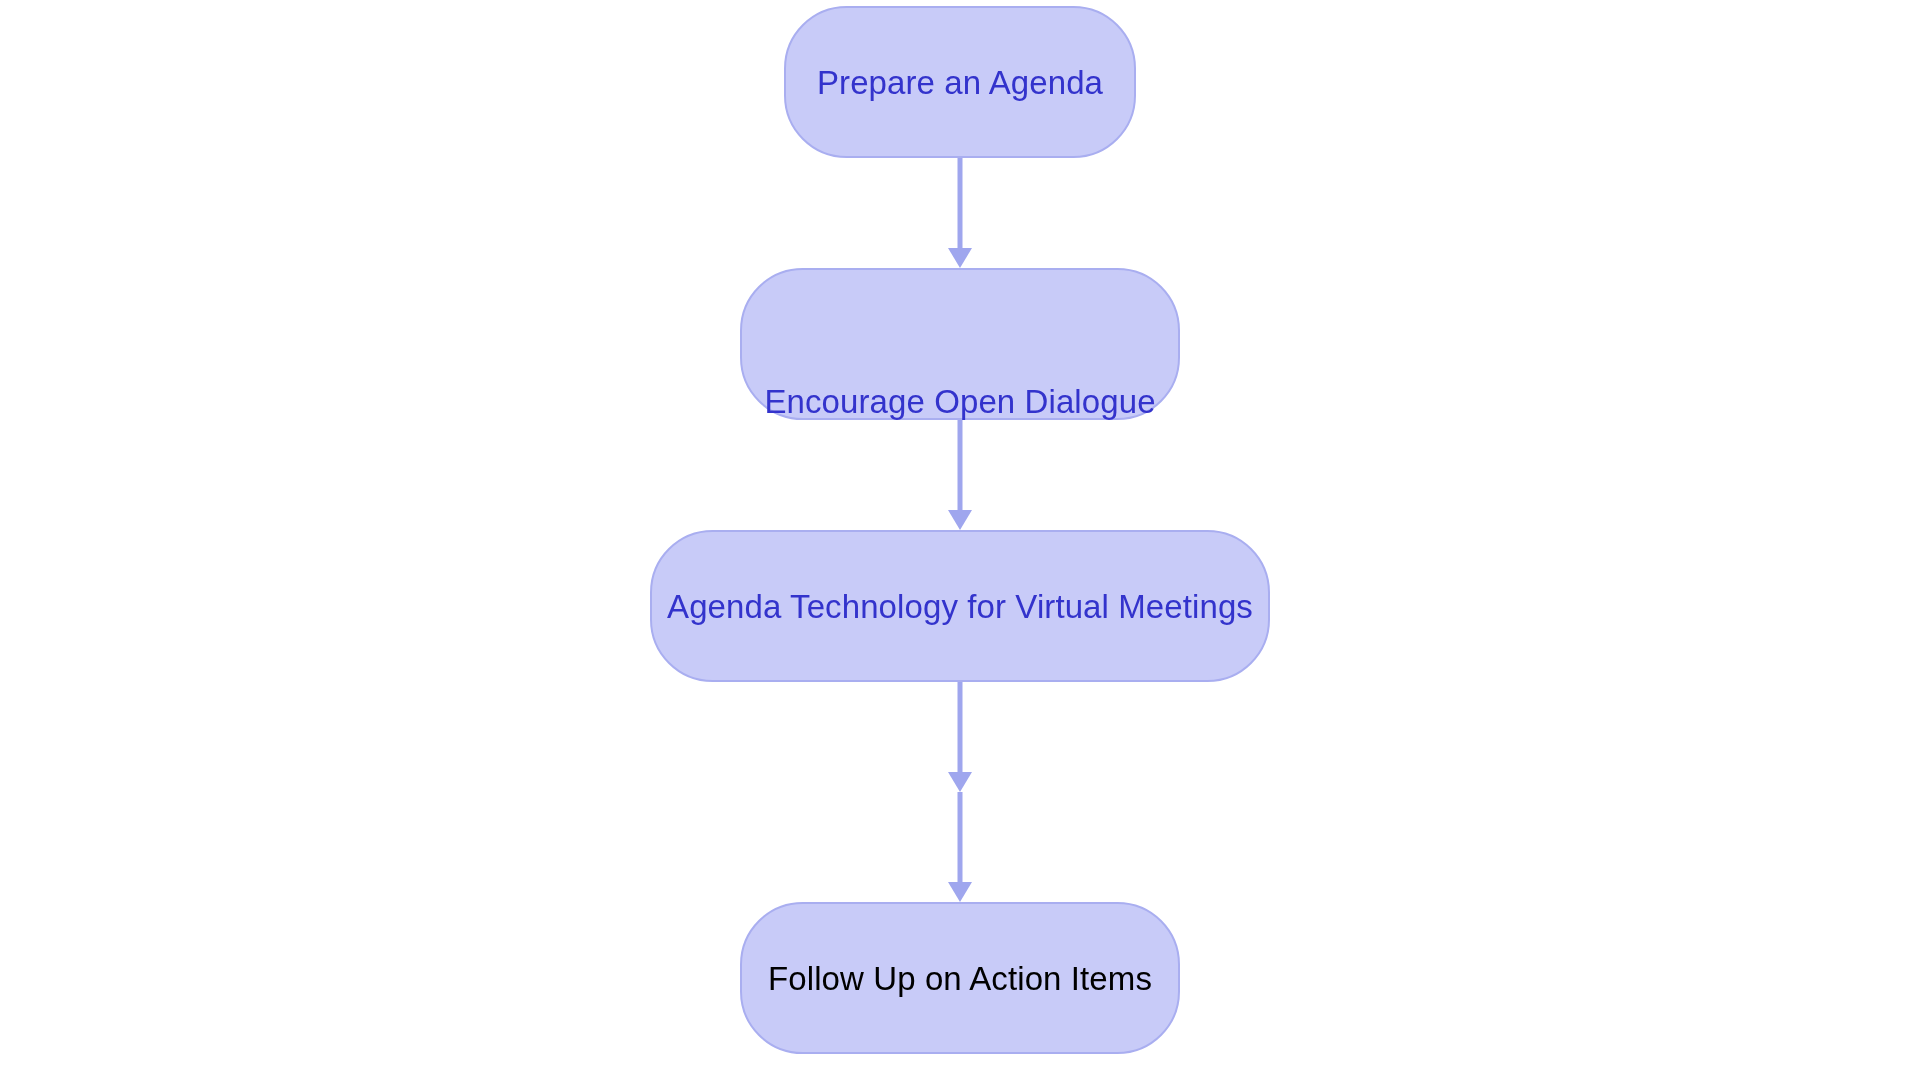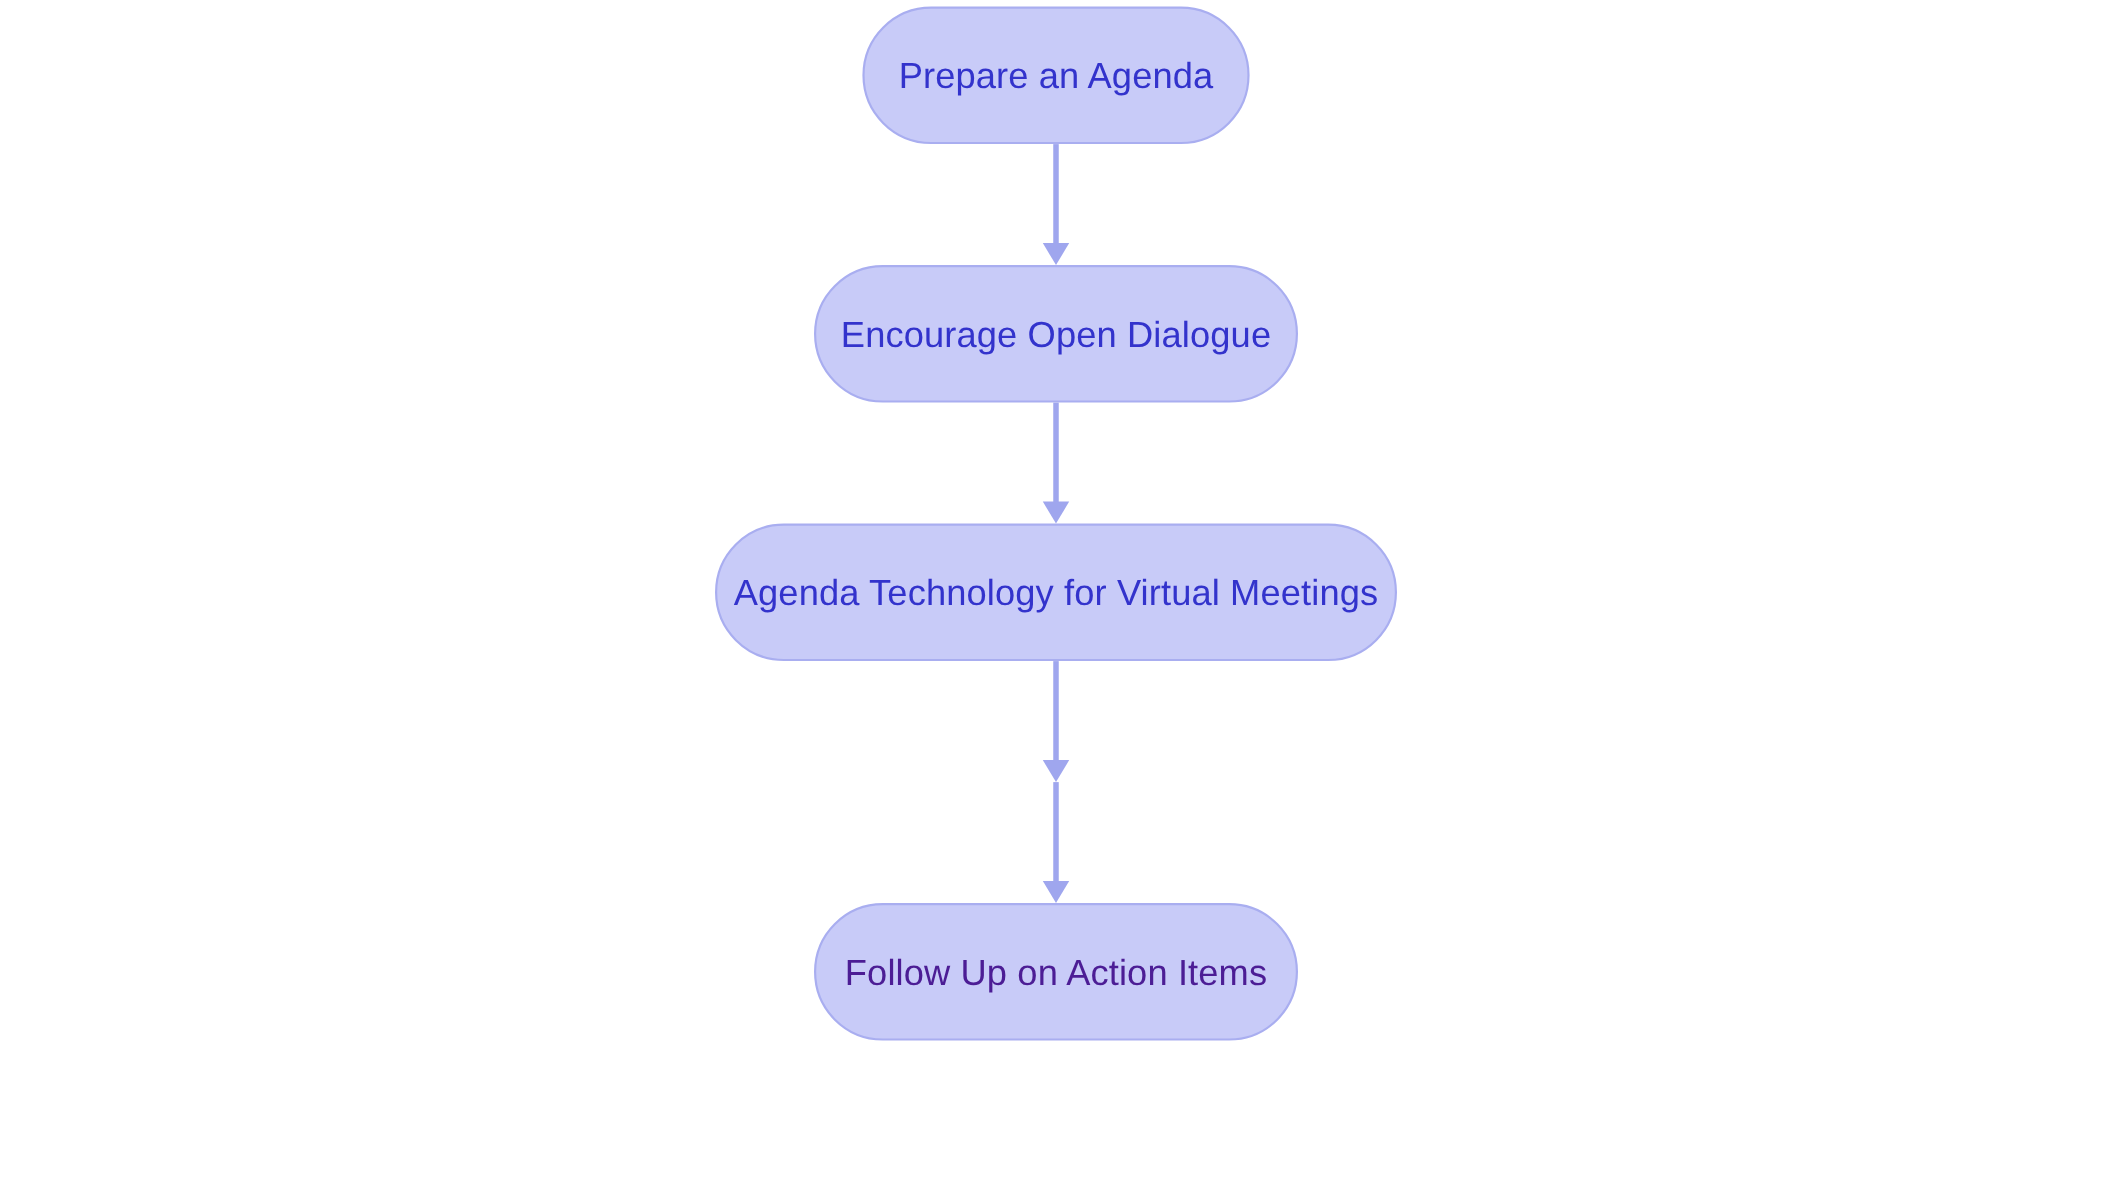--- a/index.html
+++ b/index.html
@@ -27,21 +27,21 @@
     left: 0;
     top: 6px;
     width: 1920px;
     display: flex;
     flex-direction: column;
     align-items: center;
   }
 
   .flow-node {
     box-sizing: border-box;
-    height: 125px;
+    height: 152px;
     border-radius: 62.5px;
     background: #c8cbf8;
     border: 2px solid #a9aef0;
     display: flex;
     align-items: center;
     justify-content: center;
     flex: 0 0 auto;
   }
 
   .flow-node-label {
@@ -92,21 +92,21 @@
 
     <div class="flow-node" style="width: 352px; background: rgb(200, 203, 248); border-color: rgb(169, 174, 240);">
       <span class="flow-node-label" style="color: rgb(51, 51, 204);">Prepare an Agenda</span>
     </div>
 
     <div class="flow-connector">
       <div class="connector-line" style="background: rgb(159, 166, 238);"></div>
       <div class="connector-head" style="border-top-color: rgb(159, 166, 238);"></div>
     </div>
 
-    <div class="flow-node" style="width: 440px; background: rgb(200, 203, 248); border-color: rgb(169, 174, 240);">
+    <div class="flow-node" style="width: 440px; background: rgb(200, 203, 248); border-color: rgb(169, 174, 240); align-items: flex-end;">
       <span class="flow-node-label" style="color: rgb(51, 51, 204);">Encourage Open Dialogue</span>
     </div>
 
     <div class="flow-connector">
       <div class="connector-line" style="background: rgb(159, 166, 238);"></div>
       <div class="connector-head" style="border-top-color: rgb(159, 166, 238);"></div>
     </div>
 
     <div class="flow-node" style="width: 620px; background: rgb(200, 203, 248); border-color: rgb(169, 174, 240);">
       <span class="flow-node-label" style="color: rgb(51, 51, 204);">Agenda Technology for Virtual Meetings</span>
@@ -117,17 +117,17 @@
       <div class="connector-head" style="border-top-color: rgb(159, 166, 238);"></div>
     </div>
 
 
     <div class="flow-connector">
       <div class="connector-line" style="background: rgb(159, 166, 238);"></div>
       <div class="connector-head" style="border-top-color: rgb(159, 166, 238);"></div>
     </div>
 
     <div class="flow-node" style="width: 440px; background: rgb(200, 203, 248); border-color: rgb(169, 174, 240);">
-      <span class="flow-node-label" style="color: #4c1d95;">Follow Up on Action Items</span>
+      <span class="flow-node-label" style="color: #000000;">Follow Up on Action Items</span>
     </div>
 
   </div>
 </div>
 
 </body></html>

